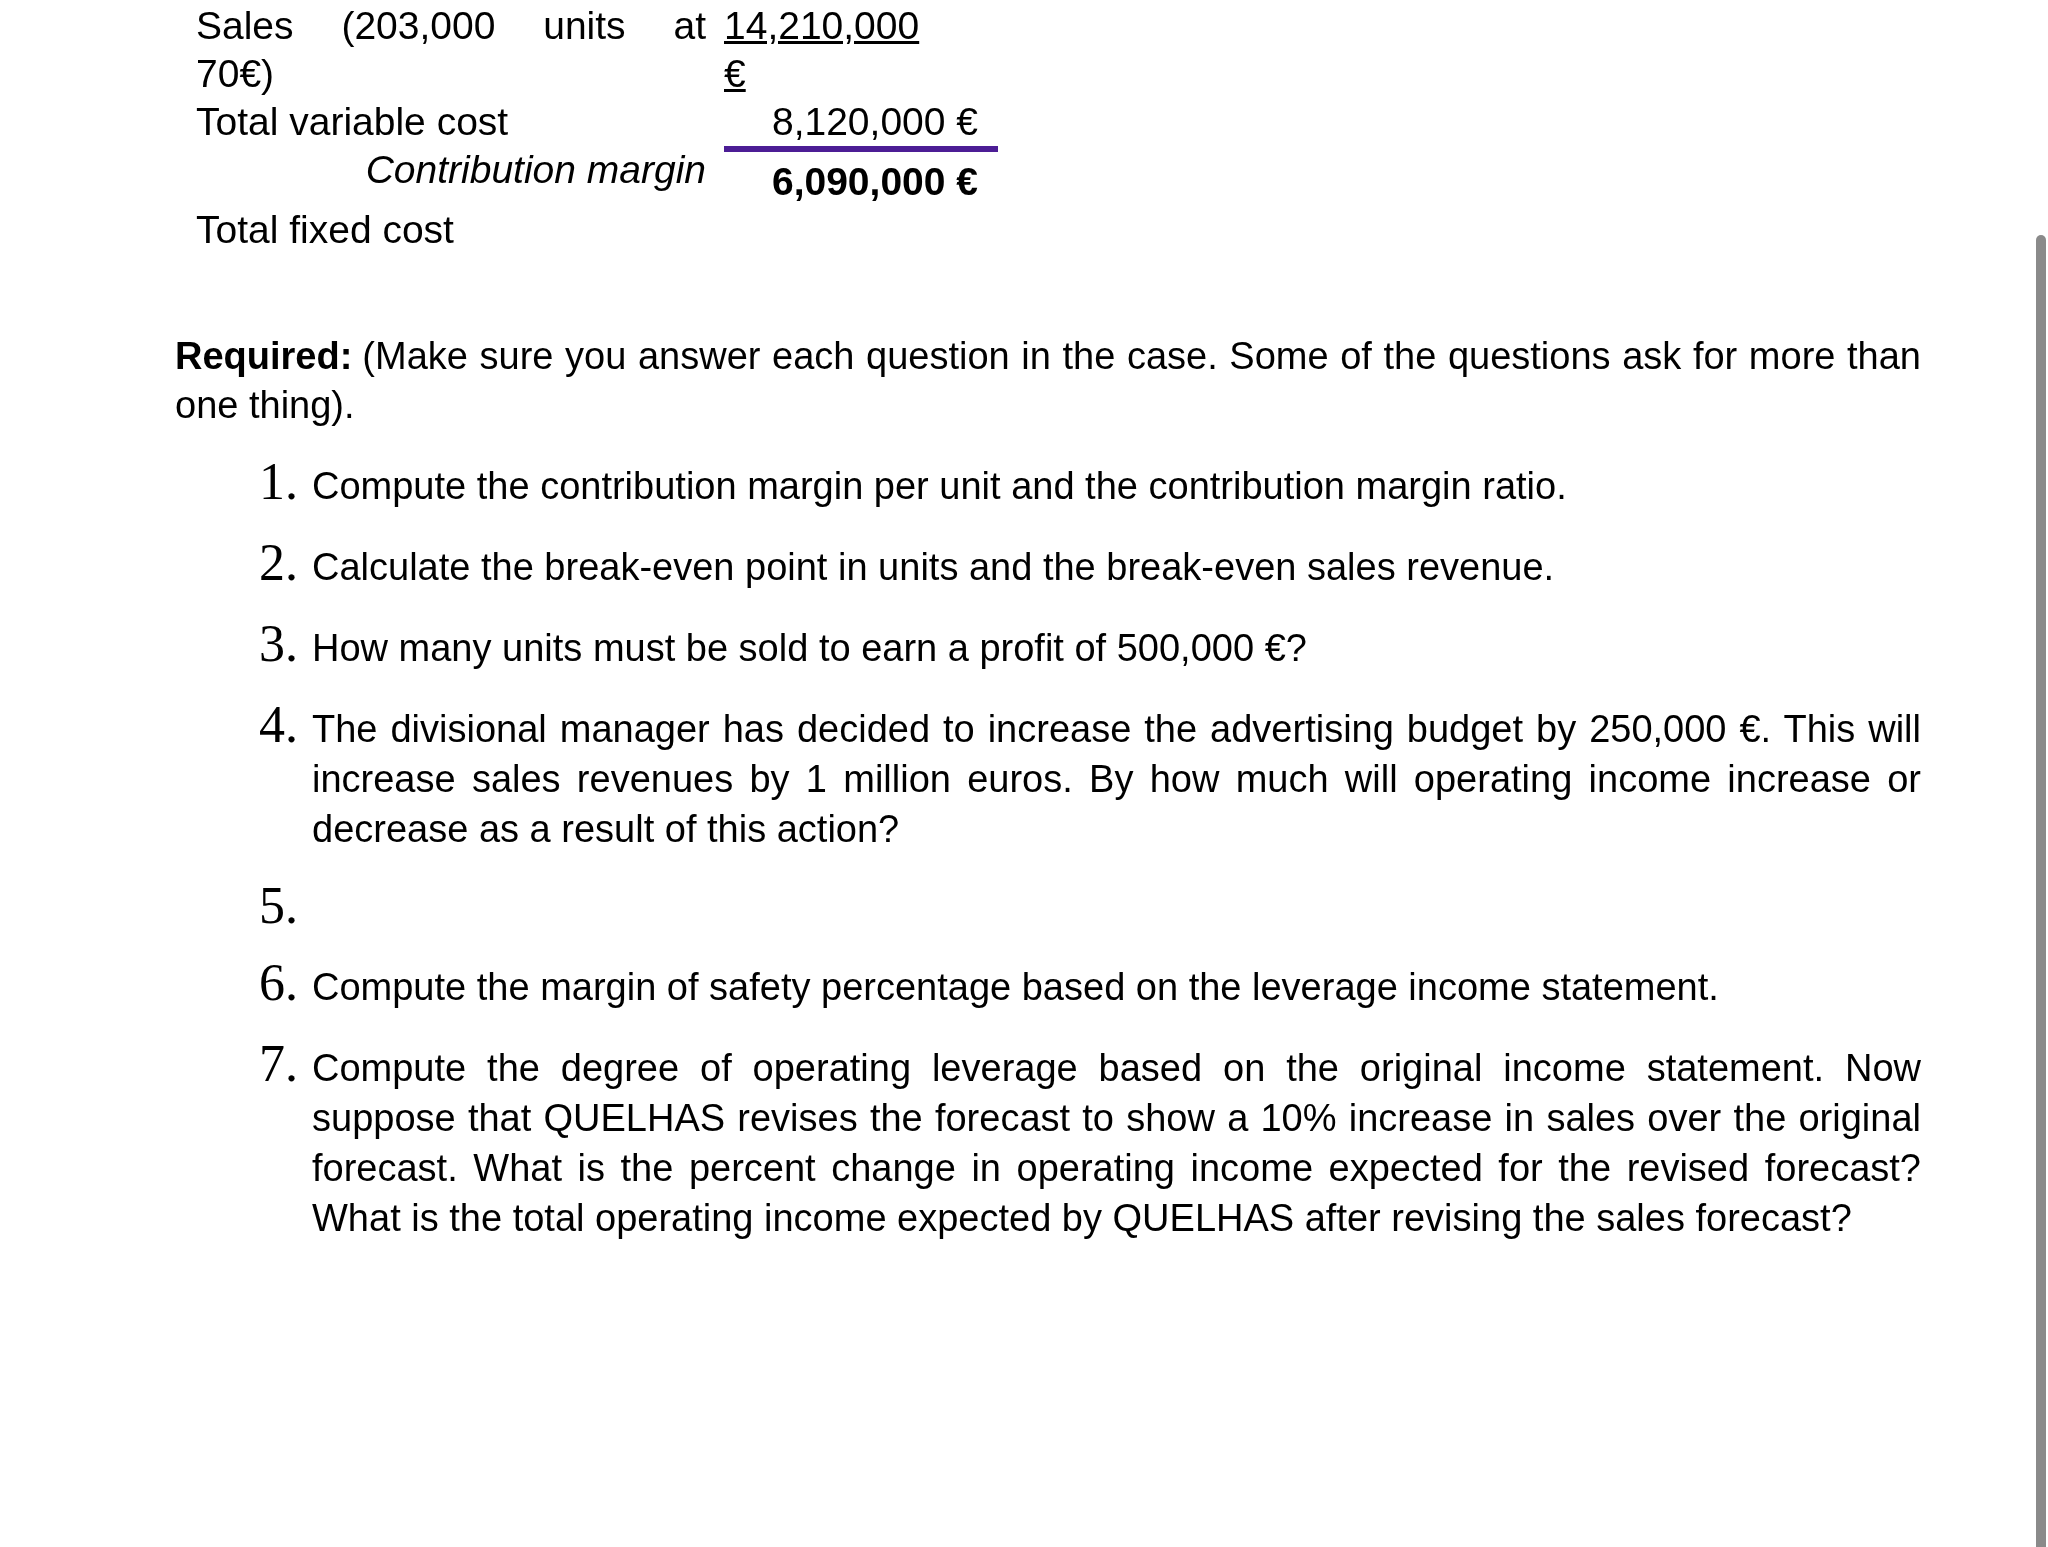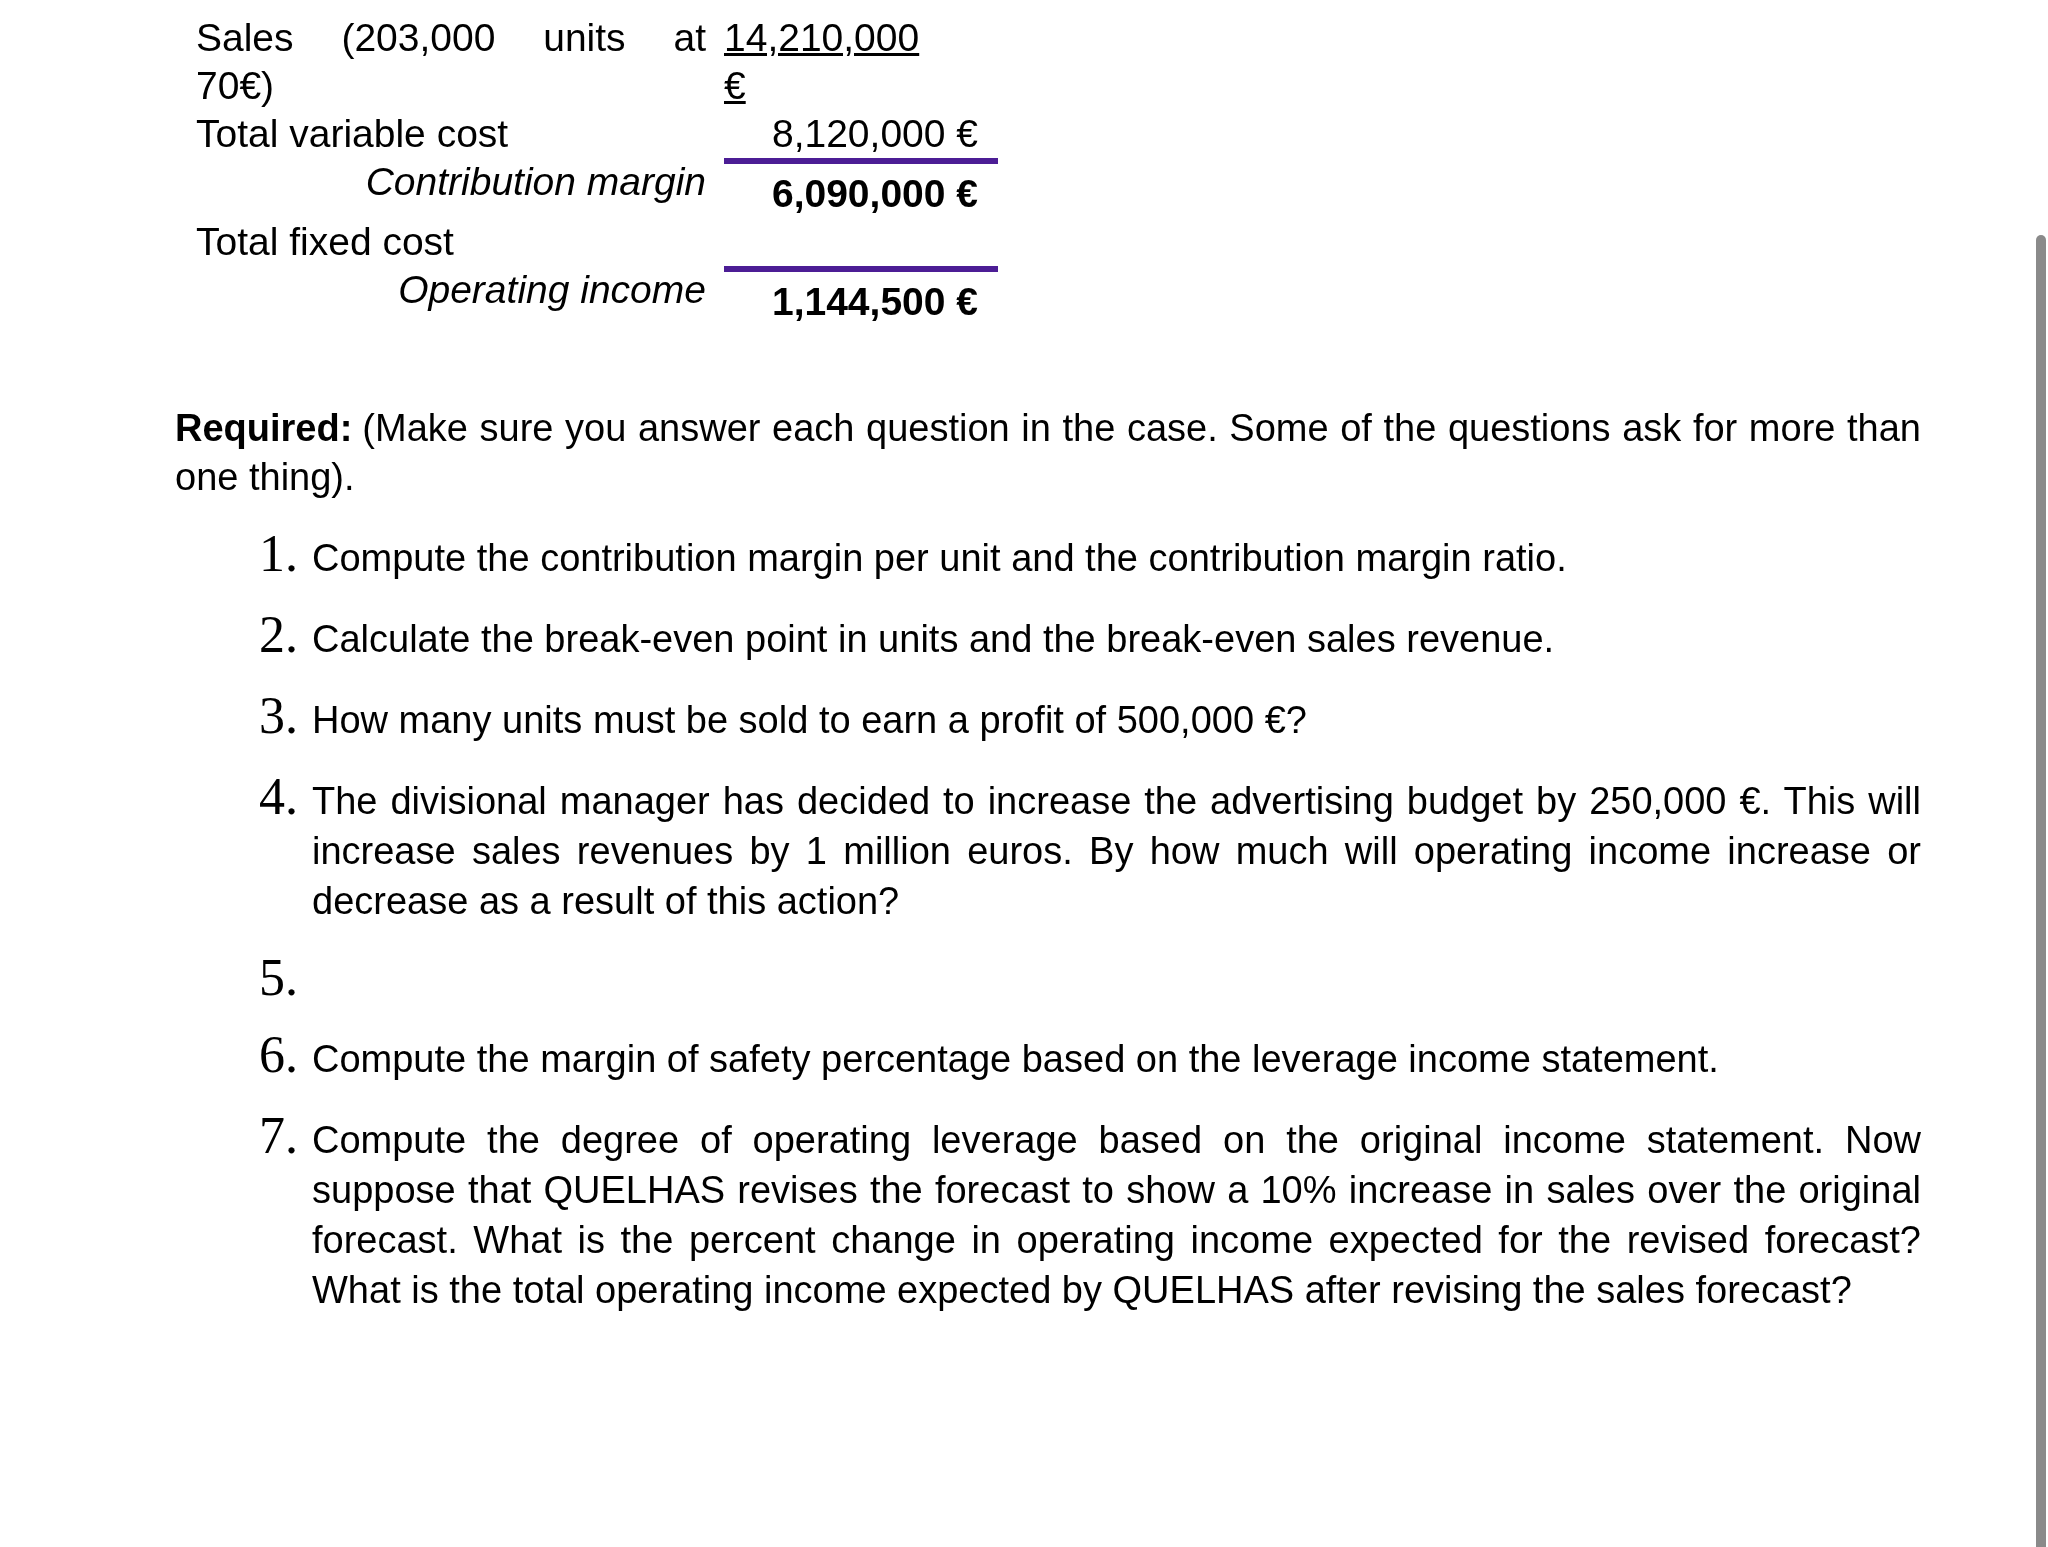--- a/index.html
+++ b/index.html
@@ -5,21 +5,21 @@
   html,body{margin:0;padding:0;}
   .page{
     position:relative;
     width:2048px;height:1547px;
     background:#ffffff;color:#000000;
     font-family:"Liberation Sans","DejaVu Sans",sans-serif;
     overflow:hidden;
   }
   
   .statement{
-    margin-left:196px;padding-top:14px;
+    margin-left:196px;padding-top:2px;
     font-size:39px;line-height:48px;width:802px;
   }
   .srow{display:flex;}
   .lbl{width:510px;}
   .val{
     width:274px;margin-left:18px;
     padding-right:20px;box-sizing:border-box;
     text-align:right;
   }
   .lbl .line-justified{text-align:justify;text-align-last:justify;}
@@ -79,24 +79,20 @@
 
     <div class="srow sub">
       <div class="lbl">Contribution margin</div>
       <div class="val">6,090,000 €</div>
     </div>
 
     <div class="srow">
       <div class="lbl">Total fixed cost</div>
     </div>
 
-    <div class="srow sub">
-      <div class="lbl">Operating income</div>
-      <div class="val">1,144,500 €</div>
-    </div>
 
   </div>
 
   <p class="required"><span class="req-label">Required:</span><span>(Make sure you answer each question in the case. Some of the questions ask for more than one thing).</span></p>
 
   <div class="qlist">
 
     <div class="q">
       <div class="qnum">1.</div>
       <div class="qtext">Compute the contribution margin per unit and the contribution margin ratio.</div>

